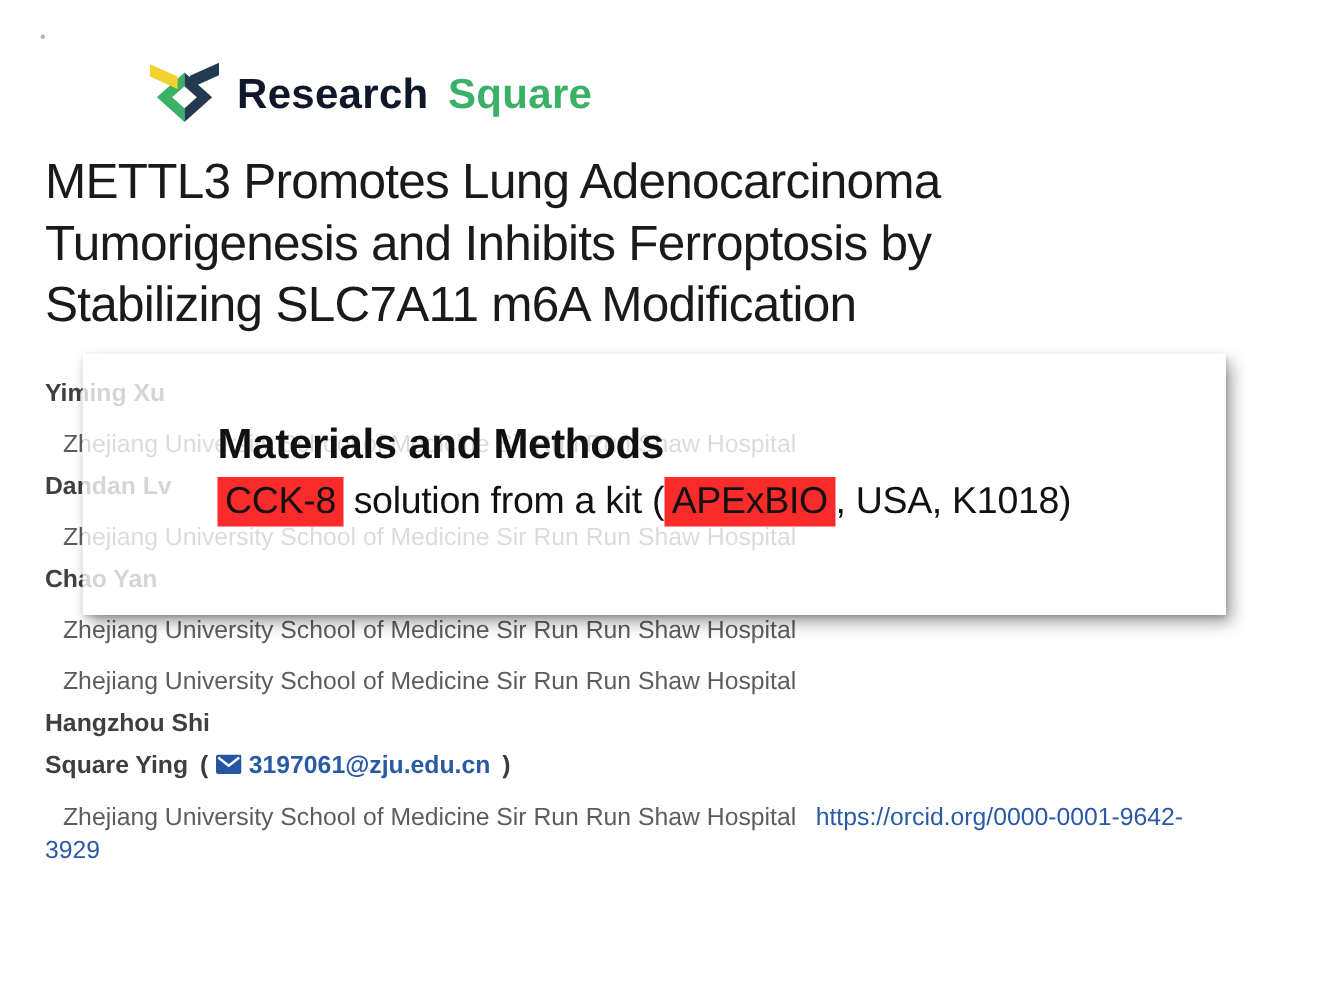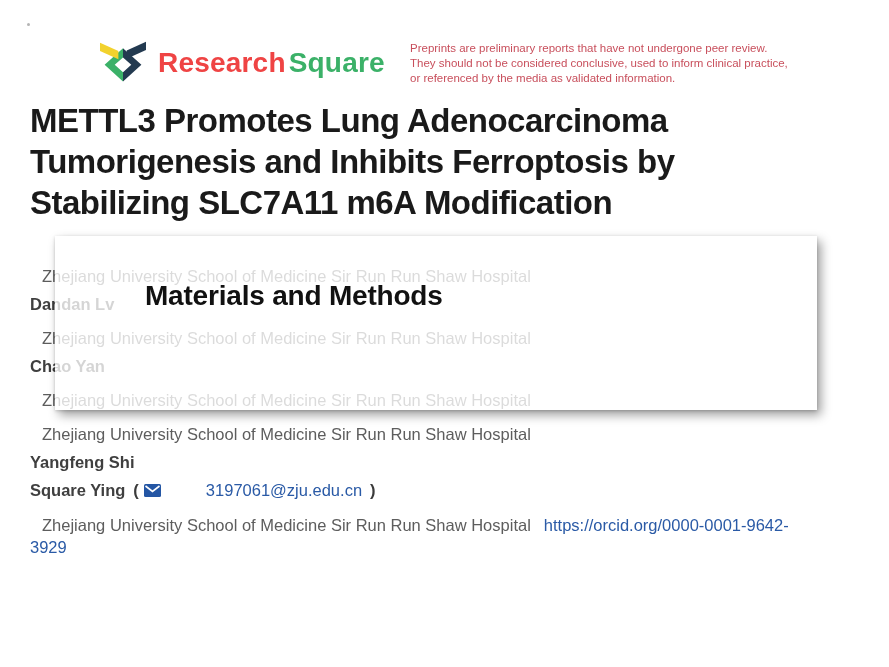--- a/index.html
+++ b/index.html
@@ -22,42 +22,42 @@
     align-items: center;
     gap: 12px;
   }
   .logo-icon { width: 46px; height: 46px; display: block; }
   .logo-text {
     font-size: 28px;
     font-weight: bold;
     letter-spacing: 0.2px;
     white-space: nowrap;
   }
-  .logo-word1 { color: #ef4444; }
-  .logo-word2 { color: #3bb168; margin-left: 3px; }
+  .logo-word1 { color: #0f172a; }
+  .logo-word2 { color: #3bb168; margin-left: 13px; }
 
   .disclaimer {
     position: absolute;
     left: 410px;
     top: 41px;
     width: 430px;
     font-size: 11.5px;
     line-height: 15px;
     color: #c84f5c;
   }
 
   
   .paper-title {
     position: absolute;
     left: 30px;
     top: 100px;
     width: 700px;
     font-size: 33px;
     line-height: 41px;
-    font-weight: bold;
+    font-weight: normal;
     letter-spacing: -0.5px;
     color: #1a1a1a;
   }
 
   
   .authors {
     position: absolute;
     left: 30px;
     top: 252px;
     width: 830px;
@@ -76,22 +76,21 @@
     margin-bottom: 8px;
     text-indent: 12px;
     margin-top: 14px;
   }
   .contact-row { white-space: nowrap; }
   .contact-paren { font-weight: bold; color: #3a3a3a; margin: 0 3px 0 8px; }
   .email-icon { display: inline-block; vertical-align: -1px; margin: 0 5px 0 2px; }
   .email-link, .orcid-link {
     color: #2a5aa6;
     text-decoration: none;
-    font-weight: normal;
-    margin-left: 40px;
+    font-weight: bold;
   }
   .orcid-line { width: 780px; line-height: 22px; margin-bottom: 0; }
   .orcid-link { font-weight: normal; margin-left: 13px; }
 
   
   .overlay {
     position: absolute;
     left: 55px;
     top: 236px;
     width: 762px;
@@ -140,31 +139,27 @@
       <path d="M50,14 L10,50 L50,86 L50,66 L32,50 L50,34 Z" fill="#3bb168"></path>
       <path d="M50,14 L90,50 L50,86 L50,66 L68,50 L50,34 Z" fill="#233a50"></path>
       <polygon points="0,2 40,20 40,38 0,20" fill="#f2d22e"></polygon>
       <polygon points="100,0 58,19 58,37 100,18" fill="#233a50"></polygon>
     </svg>
     <div class="logo-text">
       <span class="logo-word1">Research</span><span class="logo-word2">Square</span>
     </div>
   </div>
 
-  <div class="disclaimer">
-    <div>Preprints are preliminary reports that have not undergone peer review.</div>
-    <div>They should not be considered conclusive, used to inform clinical practice,</div>
-    <div>or referenced by the media as validated information.</div>
-  </div>
 
   <h1 class="paper-title">METTL3 Promotes Lung Adenocarcinoma Tumorigenesis and Inhibits Ferroptosis by Stabilizing SLC7A11 m6A Modification</h1>
 
   <div class="authors">
 
     <div>
+      <div class="author-name">Yiming Xu</div>
       <div class="affil">Zhejiang University School of Medicine Sir Run Run Shaw Hospital</div>
     </div>
 
     <div>
       <div class="author-name">Dandan Lv</div>
       <div class="affil">Zhejiang University School of Medicine Sir Run Run Shaw Hospital</div>
     </div>
 
     <div>
       <div class="author-name">Chao Yan</div>
@@ -172,34 +167,35 @@
     </div>
 
     <div>
       <div class="affil">Zhejiang University School of Medicine Sir Run Run Shaw Hospital</div>
     </div>
 
     <div>
     </div>
 
     <div>
-      <div class="author-name">Yangfeng Shi</div>
+      <div class="author-name">Hangzhou Shi</div>
     </div>
 
     <div>
       <div class="author-name contact-row">
         <span>Square Ying</span><span class="contact-paren">(</span><svg class="email-icon" width="17" height="13" viewBox="0 0 17 13" xmlns="http://www.w3.org/2000/svg">
             <rect x="0" y="0" width="17" height="13" rx="1.5" fill="#2456a4"></rect>
             <polyline points="1.5,2 8.5,7.5 15.5,2" fill="none" stroke="#ffffff" stroke-width="1.6"></polyline>
           </svg><a href="#" class="email-link">3197061@zju.edu.cn</a><span class="contact-paren">)</span>
       </div>
       <div class="affil orcid-line">
         <span>Zhejiang University School of Medicine Sir Run Run Shaw Hospital</span><a href="#" class="orcid-link">https://orcid.org/0000-0001-9642-3929</a>
       </div>
     </div>
 
   </div>
 
   <div class="overlay">
     <div class="overlay-heading">Materials and Methods</div>
+    <div class="overlay-line"><span class="hl">CCK-8</span><span> solution from a kit (</span><span class="hl">APExBIO</span><span>, USA, K1018)</span></div>
   </div>
 
 </div>
 
 </body></html>

